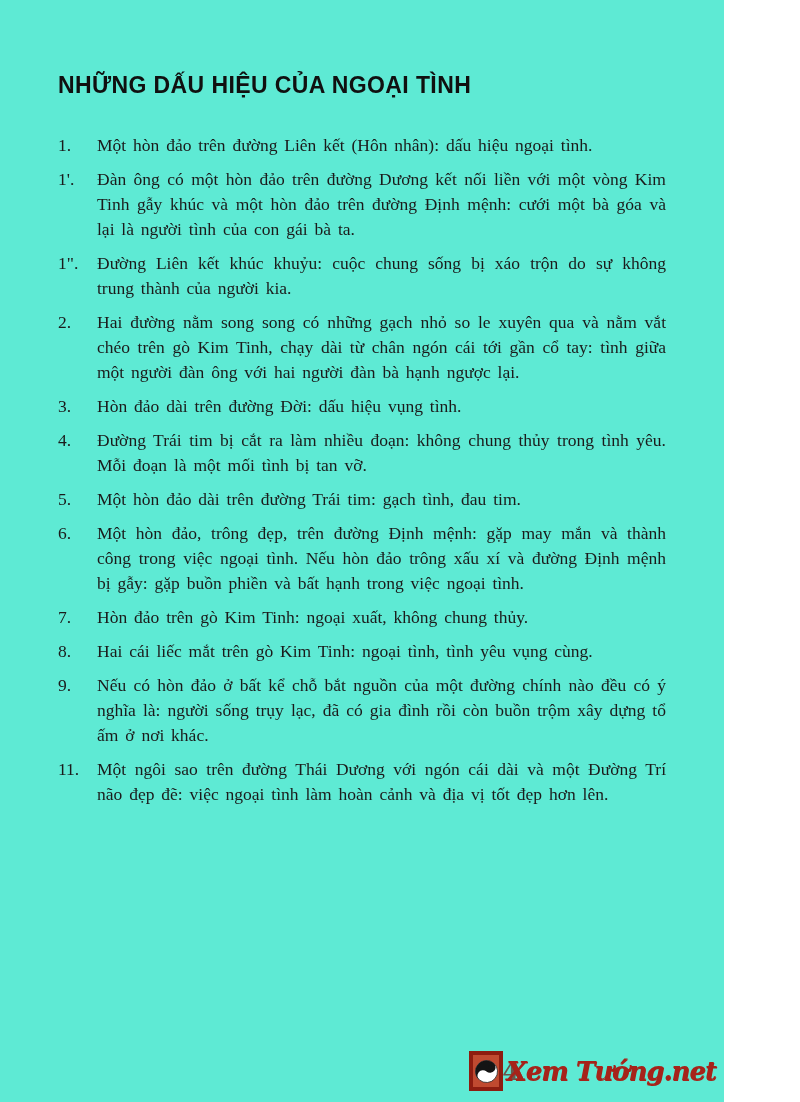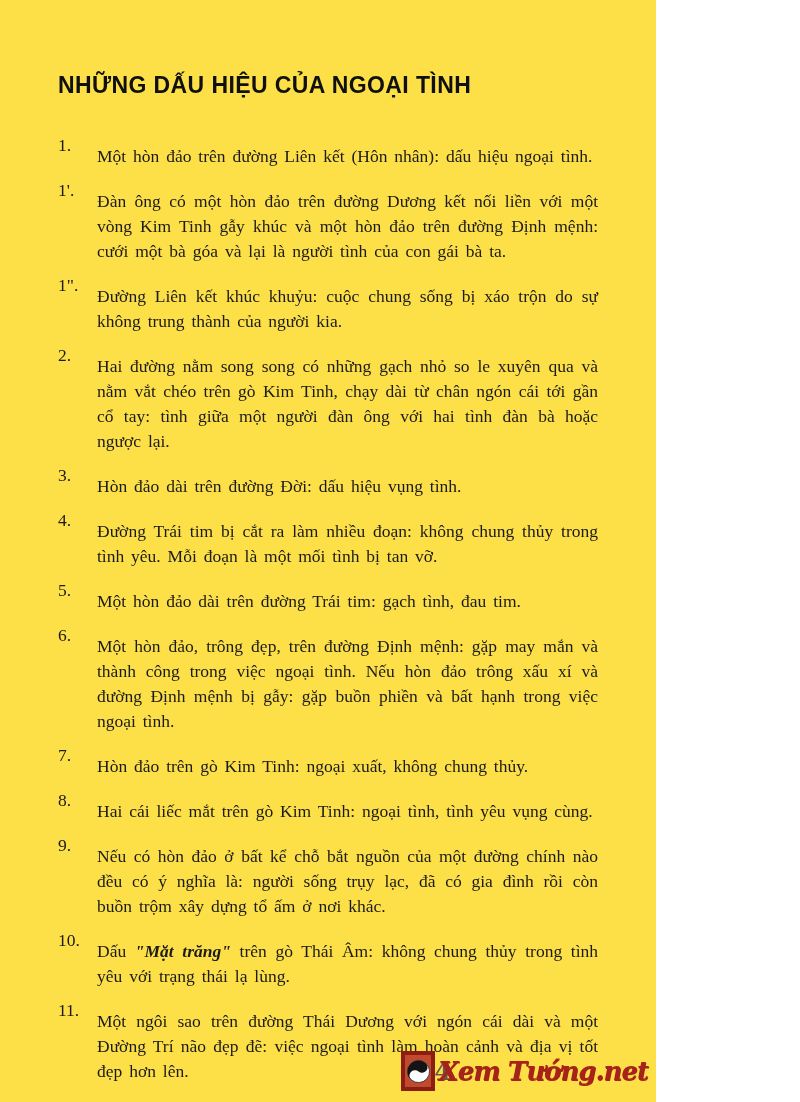--- a/index.html
+++ b/index.html
@@ -2,23 +2,23 @@
 <html><head>
 <meta charset="utf-8">
 <style>
   html, body {
     margin: 0;
     padding: 0;
     background: #ffffff;
   }
   .page {
     position: relative;
-    width: 656px;
+    width: 724px;
     height: 1102px;
-    background: #fde047;
+    background: #5eead4;
     overflow: hidden;
     font-family: "Liberation Serif", serif;
     color: #1b1b1b;
   }
   .content {
     position: absolute;
     top: 72px;
     left: 58px;
     right: 58px;
   }
@@ -38,21 +38,20 @@
     margin-bottom: 9px;
   }
   .item .num {
     flex: 0 0 39px;
     text-align: left;
   }
   .item .txt {
     flex: 1;
     text-align: justify;
     word-spacing: 2.5px;
-    margin-top: 11px;
   }
   .txt .italic-seg {
     font-style: italic;
     font-weight: bold;
   }
   
   .watermark {
     position: absolute;
     right: 8px;
     bottom: 8px;
@@ -113,21 +112,21 @@
       <div class="txt">Đàn ông có một hòn đảo trên đường Dương kết nối liền với một vòng Kim Tinh gẫy khúc và một hòn đảo trên đường Định mệnh: cưới một bà góa và lại là người tình của con gái bà ta.</div>
     </div>
 
     <div class="item">
       <span class="num">1".</span>
       <div class="txt">Đường Liên kết khúc khuỷu: cuộc chung sống bị xáo trộn do sự không trung thành của người kia.</div>
     </div>
 
     <div class="item">
       <span class="num">2.</span>
-      <div class="txt">Hai đường nằm song song có những gạch nhỏ so le xuyên qua và nằm vắt chéo trên gò Kim Tinh, chạy dài từ chân ngón cái tới gần cổ tay: tình giữa một người đàn ông với hai tình đàn bà hoặc ngược lại.</div>
+      <div class="txt">Hai đường nằm song song có những gạch nhỏ so le xuyên qua và nằm vắt chéo trên gò Kim Tinh, chạy dài từ chân ngón cái tới gần cổ tay: tình giữa một người đàn ông với hai người đàn bà hạnh ngược lại.</div>
     </div>
 
     <div class="item">
       <span class="num">3.</span>
       <div class="txt">Hòn đảo dài trên đường Đời: dấu hiệu vụng tình.</div>
     </div>
 
     <div class="item">
       <span class="num">4.</span>
       <div class="txt">Đường Trái tim bị cắt ra làm nhiều đoạn: không chung thủy trong tình yêu. Mỗi đoạn là một mối tình bị tan vỡ.</div>
@@ -151,24 +150,20 @@
     <div class="item">
       <span class="num">8.</span>
       <div class="txt">Hai cái liếc mắt trên gò Kim Tinh: ngoại tình, tình yêu vụng cùng.</div>
     </div>
 
     <div class="item">
       <span class="num">9.</span>
       <div class="txt">Nếu có hòn đảo ở bất kể chỗ bắt nguồn của một đường chính nào đều có ý nghĩa là: người sống trụy lạc, đã có gia đình rồi còn buồn trộm xây dựng tổ ấm ở nơi khác.</div>
     </div>
 
-    <div class="item">
-      <span class="num">10.</span>
-      <div class="txt"><span>Dấu </span><span class="italic-seg">"Mặt trăng"</span><span> trên gò Thái Âm: không chung thủy trong tình yêu với trạng thái lạ lùng.</span></div>
-    </div>
 
     <div class="item">
       <span class="num">11.</span>
       <div class="txt">Một ngôi sao trên đường Thái Dương với ngón cái dài và một Đường Trí não đẹp đẽ: việc ngoại tình làm hoàn cảnh và địa vị tốt đẹp hơn lên.</div>
     </div>
 
 
   </div>
 
   <div class="watermark">

